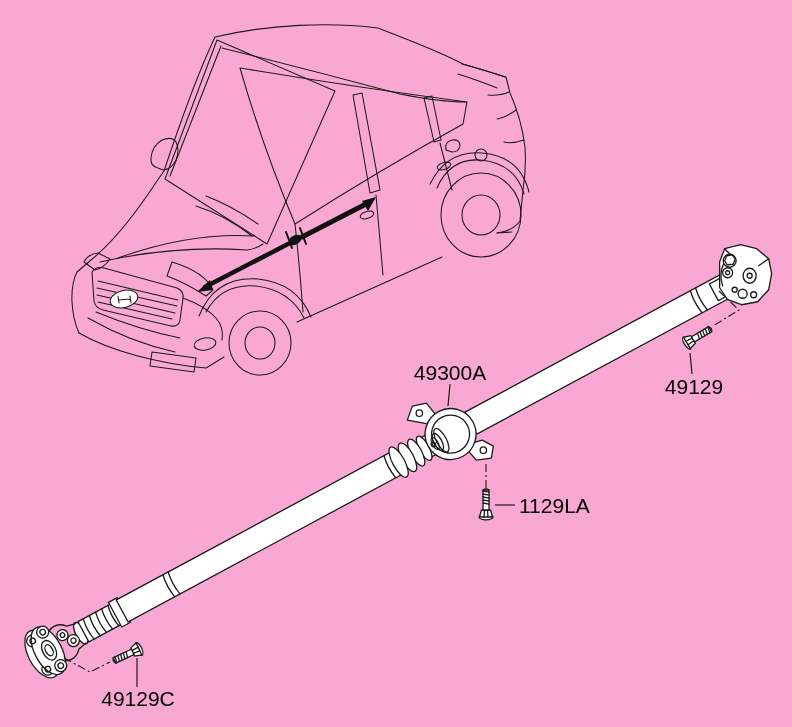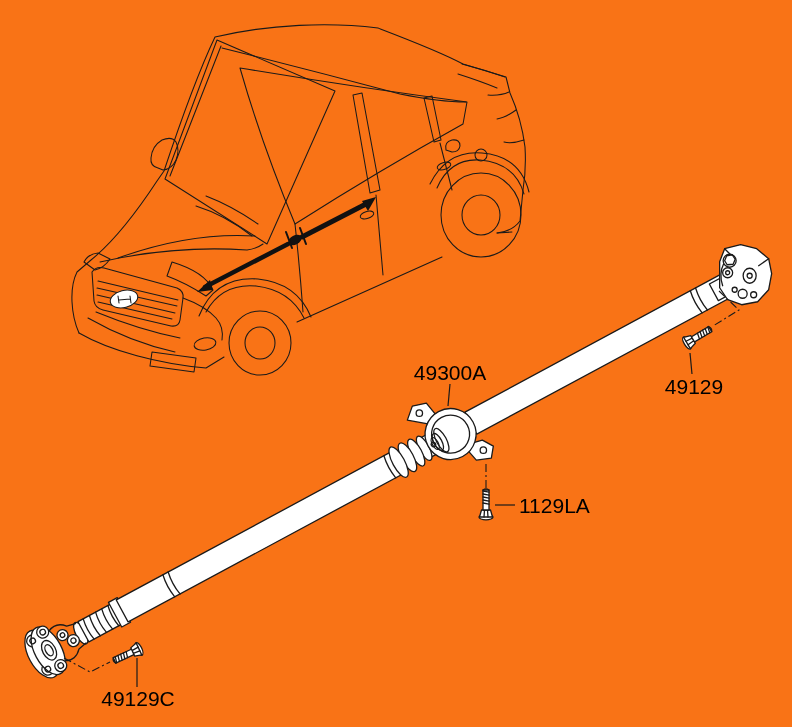--- a/index.html
+++ b/index.html
@@ -1,19 +1,19 @@
 <!DOCTYPE html>
 <html><head>
 <meta charset="utf-8">
 <style>
   html,body{margin:0;padding:0;background:#ffffff;}
   .stage{
     position:relative;
     width:792px;height:727px;
-    background:#f97316;
+    background:#f9a8d4;
     overflow:hidden;
     font-family:"Liberation Sans", sans-serif;
   }
   svg{position:absolute;inset:0;}
   .ln{fill:none;stroke:#1a1a1a;stroke-width:1.05;stroke-linecap:round;stroke-linejoin:round;}
   .ln2{fill:none;stroke:#1a1a1a;stroke-width:1.3;stroke-linecap:round;stroke-linejoin:round;}
   .wh{fill:#ffffff;stroke:#1a1a1a;stroke-width:1.3;stroke-linecap:round;stroke-linejoin:round;}
   .whc{fill:#ffffff;stroke:#1a1a1a;stroke-width:1.05;stroke-linejoin:round;}
   .blk{fill:#111111;stroke:none;}
   .blkln{fill:none;stroke:#111111;stroke-linecap:round;}

